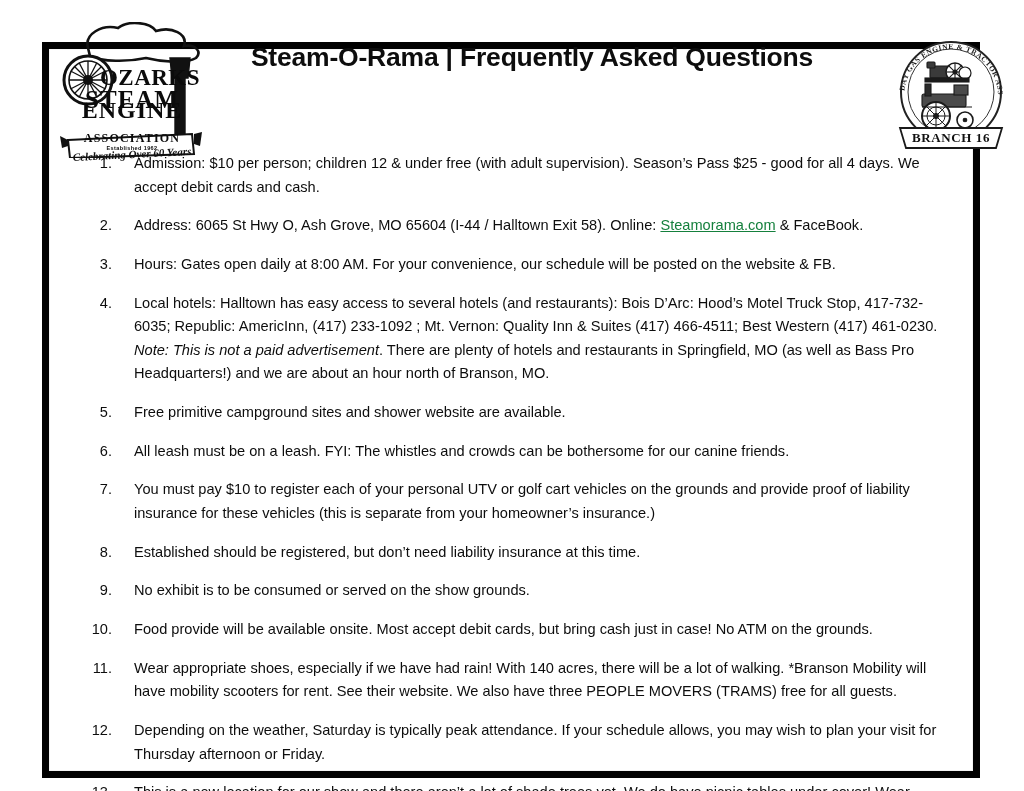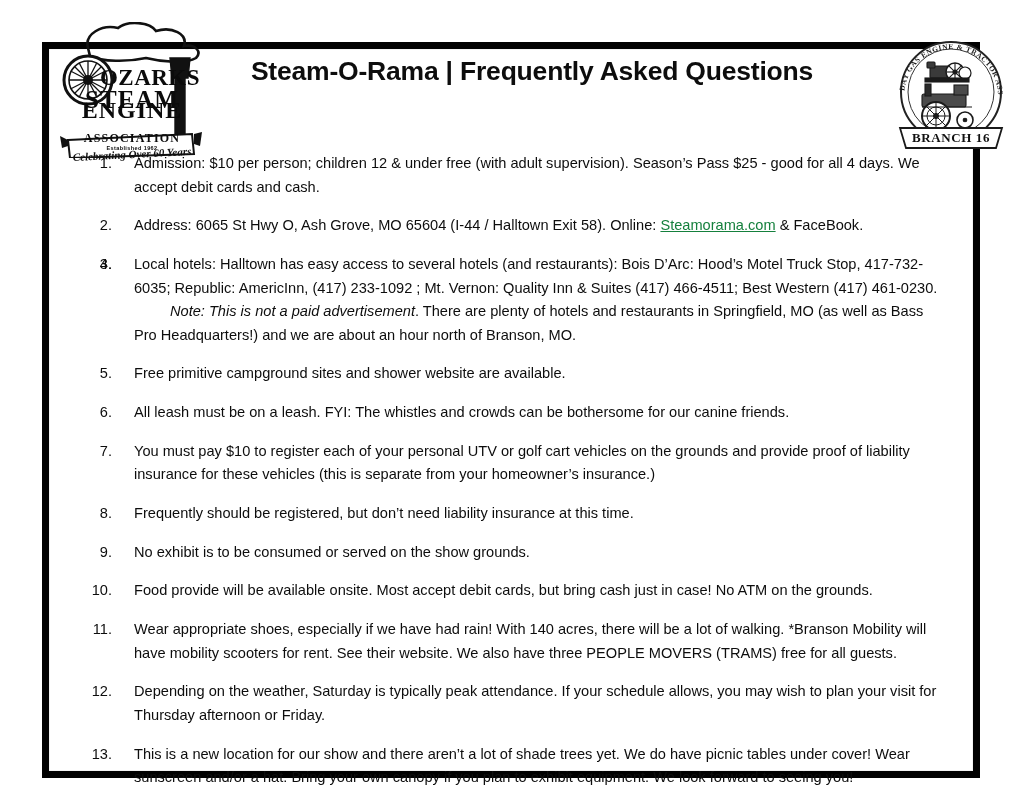--- a/index.html
+++ b/index.html
@@ -47,21 +47,21 @@
   #header {
     position: absolute;
     left: 42px;
     top: 18px;
     width: 938px;
     height: 128px;
   }
   #title {
     position: absolute;
     left: 140px;
-    top: 38px;
+    top: 24px;
     width: 700px;
     text-align: center;
     font-size: 26.5px;
     font-weight: bold;
     letter-spacing: -0.2px;
     color: #0d0d0d;
     white-space: nowrap;
   }
 
   
@@ -139,21 +139,21 @@
     position: absolute;
     left: 0;
     top: 0;
     width: 70px;
     text-align: right;
     font-size: 14.6px;
     line-height: 1.62;
     color: #0d0d0d;
   }
   .faq-body b { font-weight: normal; }
-  .faq-body i { font-style: italic; margin-left: 36px; }
+  .faq-body i { font-style: italic; }
   .faq-link {
     color: #15803d;
     text-decoration: underline;
   }
 </style>
 </head>
 <body>
 
 <div id="page">
 
@@ -253,40 +253,41 @@
       <div class="faq-item">
         <div class="faq-num">1.</div>
         <div class="faq-body"><b>Admission</b>: $10 per person; children 12 &amp; under free (with adult supervision). Season’s Pass $25 - good for all 4 days. We accept debit cards and cash.</div>
       </div>
       <div class="faq-item">
         <div class="faq-num">2.</div>
         <div class="faq-body"><b>Address</b>: 6065 St Hwy O, Ash Grove, MO 65604 (I-44 / Halltown Exit 58). Online: <span class="faq-link">Steamorama.com</span> &amp; FaceBook.</div>
       </div>
       <div class="faq-item">
         <div class="faq-num">3.</div>
+        <div class="faq-body"><b>Hours</b>: Gates open daily at 8:00 AM. For your convenience, our schedule will be posted on the website &amp; FB.</div>
       </div>
       <div class="faq-item">
         <div class="faq-num">4.</div>
         <div class="faq-body"><b>Local hotels</b>: Halltown has easy access to several hotels (and restaurants): Bois D’Arc: Hood’s Motel Truck Stop, 417-732-6035; Republic: AmericInn, (417) 233-1092 ; Mt. Vernon: Quality Inn &amp; Suites (417) 466-4511; Best Western (417) 461-0230.<br><i>Note: This is not a paid advertisement</i>. There are plenty of hotels and restaurants in Springfield, MO (as well as Bass Pro Headquarters!) and we are about an hour north of Branson, MO.</div>
       </div>
       <div class="faq-item">
         <div class="faq-num">5.</div>
         <div class="faq-body"><b>Free primitive campground sites and shower website</b> are available.</div>
       </div>
       <div class="faq-item">
         <div class="faq-num">6.</div>
         <div class="faq-body">All <b>leash</b> must be on a leash. FYI: The whistles and crowds can be bothersome for our canine friends.</div>
       </div>
       <div class="faq-item">
         <div class="faq-num">7.</div>
         <div class="faq-body"><b>You must pay $10 to register each of your personal UTV or golf cart vehicles</b> on the grounds <b>and provide proof of liability insurance</b> for these vehicles (this is separate from your homeowner’s insurance.)</div>
       </div>
       <div class="faq-item">
         <div class="faq-num">8.</div>
-        <div class="faq-body"><b>Frequently</b> should be registered, but don’t need liability insurance at this time.</div>
+        <div class="faq-body"><b>Established</b> should be registered, but don’t need liability insurance at this time.</div>
       </div>
       <div class="faq-item">
         <div class="faq-num">9.</div>
         <div class="faq-body"><b>No exhibit</b> is to be consumed or served on the show grounds.</div>
       </div>
       <div class="faq-item">
         <div class="faq-num">10.</div>
         <div class="faq-body"><b>Food provide</b> will be available onsite. Most accept debit cards, but bring cash just in case! No ATM on the grounds.</div>
       </div>
       <div class="faq-item">

